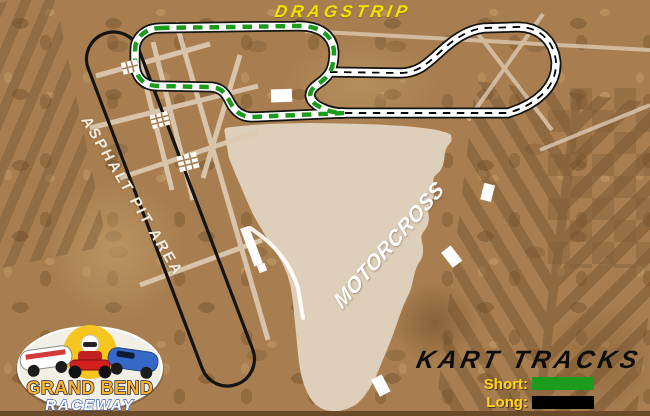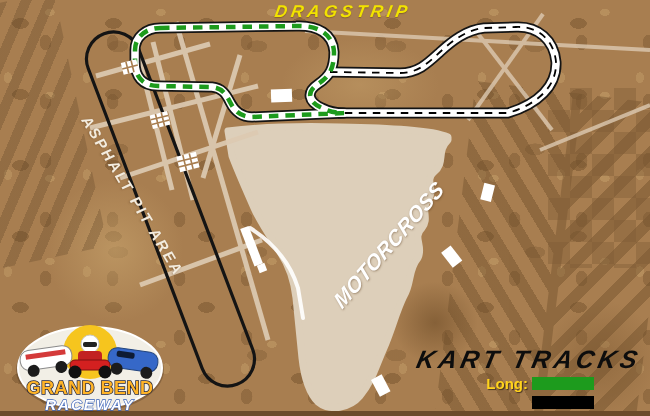--- a/index.html
+++ b/index.html
@@ -189,21 +189,22 @@
     </g>
   </svg>
 
   <div class="tex bottom-strip"></div>
 
   <div class="lbl lbl-dragstrip">DRAGSTRIP</div>
   <div class="lbl lbl-pit">ASPHALT PIT AREA</div>
   <div class="lbl lbl-moto">MOTORCROSS</div>
 
   <div class="lbl lbl-kart">KART TRACKS</div>
-  <div class="legend-row short">Long:</div>
+  <div class="legend-row short">Short:</div>
+  <div class="legend-row long">Long:</div>
   <svg class="legend-swatches" width="66" height="34">
     <rect x="0" y="0" width="62" height="13" fill="#1d9b1d"></rect>
     <rect x="0" y="19" width="62" height="13" fill="#000000"></rect>
   </svg>
 
   <svg class="logo" viewBox="0 0 155 96">
     <ellipse cx="78" cy="52" rx="74" ry="42" fill="rgba(40,25,10,.25)"></ellipse>
     <ellipse cx="78" cy="50" rx="72" ry="41" fill="#f2efe6" stroke="#ffffff" stroke-width="2"></ellipse>
     <circle cx="78" cy="34" r="27" fill="#f6c51e"></circle>
 

